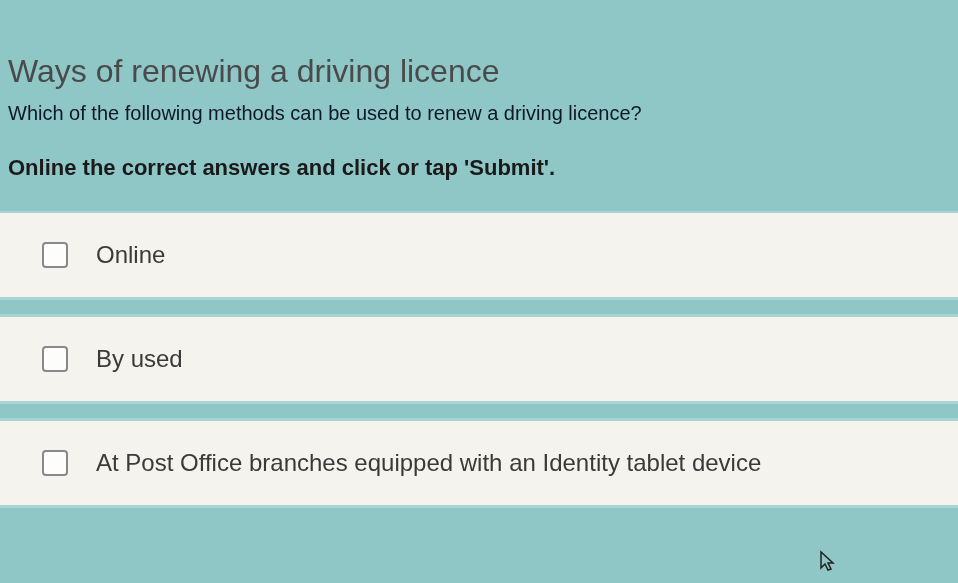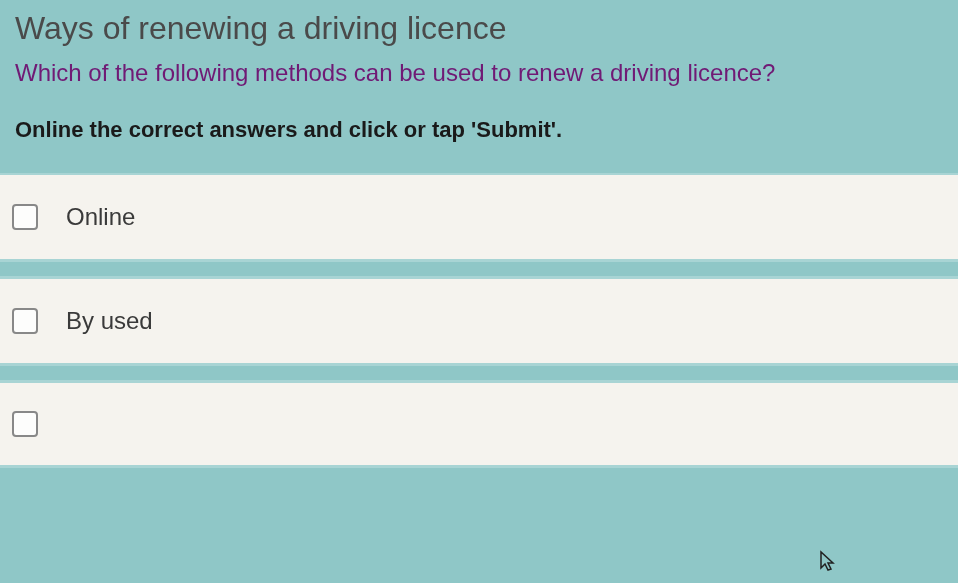--- a/index.html
+++ b/index.html
@@ -9,47 +9,48 @@
     }
     body {
       font-family: Arial, Helvetica, sans-serif;
       background: #8fc7c7;
       width: 958px;
       height: 583px;
       overflow: hidden;
     }
     .header-section {
       background: #8fc7c7;
-      padding: 10px 20px 20px 15px;
+      padding: 10px 20px 20px 8px;
+      margin-top: 43px;
     }
     .title {
       font-size: 32px;
       color: #4a4a4a;
       font-weight: 400;
       margin-bottom: 12px;
     }
     .question {
-      font-size: 24px;
-      color: #701a75;
+      font-size: 20px;
+      color: #0f172a;
       font-weight: 400;
       margin-bottom: 30px;
     }
     .instruction {
       font-size: 22px;
       color: #1a1a1a;
       font-weight: bold;
       margin-bottom: 10px;
     }
     .options-container {
       background: #8fc7c7;
       padding: 0;
     }
     .option-item {
       background: #f5f3ee;
-      padding: 28px 12px;
+      padding: 28px 42px;
       display: flex;
       align-items: center;
       gap: 28px;
       margin-bottom: 14px;
       border-top: 3px solid #a8d4d4;
       border-bottom: 3px solid #a8d4d4;
     }
     .option-item:first-child {
       border-top: 2px solid #a8d4d4;
     }
@@ -88,20 +89,21 @@
   <div class="option-item">
     <div class="checkbox"></div>
     <span class="option-label">Online</span>
   </div>
   <div class="option-item">
     <div class="checkbox"></div>
     <span class="option-label">By used</span>
   </div>
   <div class="option-item">
     <div class="checkbox"></div>
+    <span class="option-label">At Post Office branches equipped with an Identity tablet device</span>
   </div>
 </div>
 
 <div class="cursor">
   <svg width="20" height="24" viewBox="0 0 20 24">
     <path d="M3 2 L3 18 L7 14 L10 20 L13 19 L10 13 L15 13 Z" fill="none" stroke="#222" stroke-width="1.5"></path>
   </svg>
 </div>
 
 </body></html>

